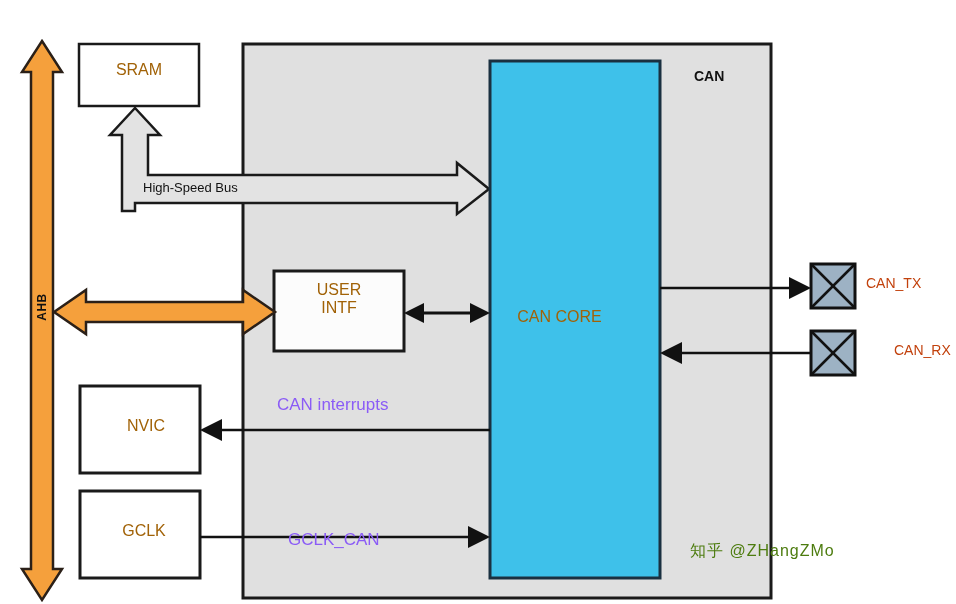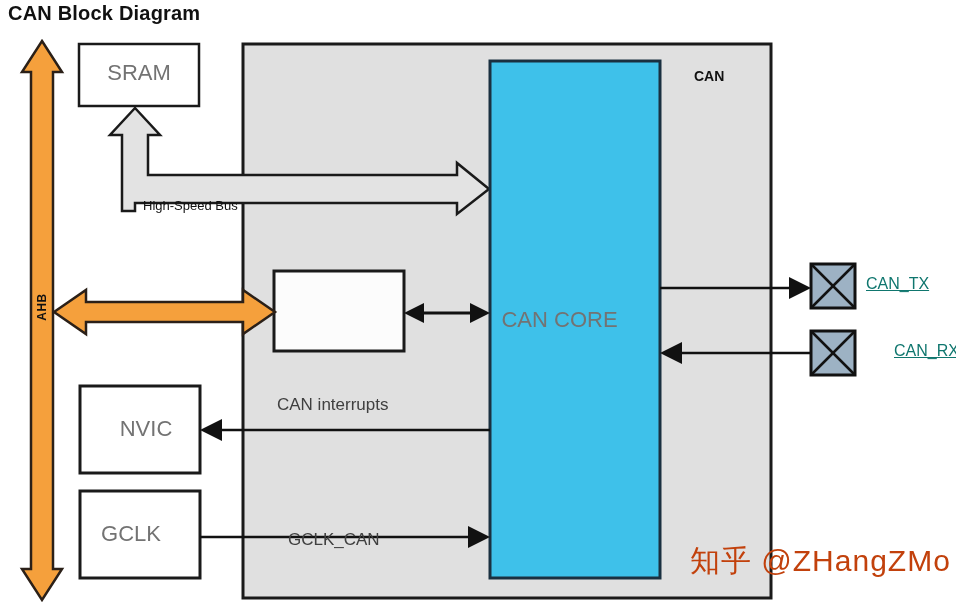--- a/index.html
+++ b/index.html
@@ -13,50 +13,50 @@
   #stage{position:absolute;left:0;top:0;width:956px;height:604px;}
   svg#diagram{position:absolute;left:0;top:0;width:956px;height:604px;}
 
   .title{
     position:absolute;left:8px;top:2px;
     font-size:20px;font-weight:bold;color:#111111;
     letter-spacing:0.2px;
   }
   .boxlabel{
     position:absolute;
-    font-size:22px;color:#737373;
+    font-size:16px;color:#a16207;
     text-align:center;line-height:1.12;
     pointer-events:none;
   }
   .small-label{
     position:absolute;
-    font-size:13px;color:#111111;margin-top:18px;
+    font-size:13px;color:#111111;
   }
   .sig-label{
     position:absolute;
-    font-size:17px;color:#404040;
+    font-size:17px;color:#8b5cf6;
   }
   .pad-label{
     position:absolute;
-    font-size:16px;color:#0f766e;text-decoration:underline;
+    font-size:14px;color:#c2410c;
   }
   .can-label{
     position:absolute;
     font-size:14px;font-weight:bold;color:#111111;
   }
   .ahb-label{
     position:absolute;
     font-size:12px;font-weight:bold;color:#111111;
     transform:rotate(-90deg);
     transform-origin:center center;
     letter-spacing:0.5px;
   }
   .watermark{
     position:absolute;
-    font-size:30px;color:#c2410c;
+    font-size:16px;color:#4d7c0f;
     letter-spacing:1px;
     white-space:nowrap;
   }
 </style>
 </head>
 <body>
 
 <div id="stage">
 
   <svg id="diagram" viewBox="0 0 956 604">
@@ -119,28 +119,31 @@
       <polygon points="200,430 222,419 222,441" fill="#111111"></polygon>
     </g>
 
     <g>
       <line x1="200" y1="537" x2="474" y2="537" stroke="#111111" stroke-width="2.5"></line>
       <polygon points="490,537 468,526 468,548" fill="#111111"></polygon>
     </g>
 
   </svg>
 
-  <div class="title">CAN Block Diagram</div>
 
   <div class="boxlabel" style="left:79px;top:61px;width:120px;">SRAM</div>
 
+  <div class="boxlabel" style="left:274px;top:281px;width:130px;">
+    <span>USER</span><br>
+    <span>INTF</span>
+  </div>
 
   <div class="boxlabel" style="left:80px;top:417px;width:132px;">NVIC</div>
 
-  <div class="boxlabel" style="left:71px;top:522px;width:120px;">GCLK</div>
+  <div class="boxlabel" style="left:84px;top:522px;width:120px;">GCLK</div>
 
   <div class="boxlabel" style="left:490px;top:308px;width:139px;">CAN CORE</div>
 
   <div class="can-label" style="left:694px;top:68px;">CAN</div>
 
   <div class="small-label" style="left:143px;top:180px;">High-Speed Bus</div>
 
   <div class="ahb-label" style="left:27px;top:300px;width:30px;text-align:center;">AHB</div>
 
   <div class="sig-label" style="left:277px;top:395px;">CAN interrupts</div>

